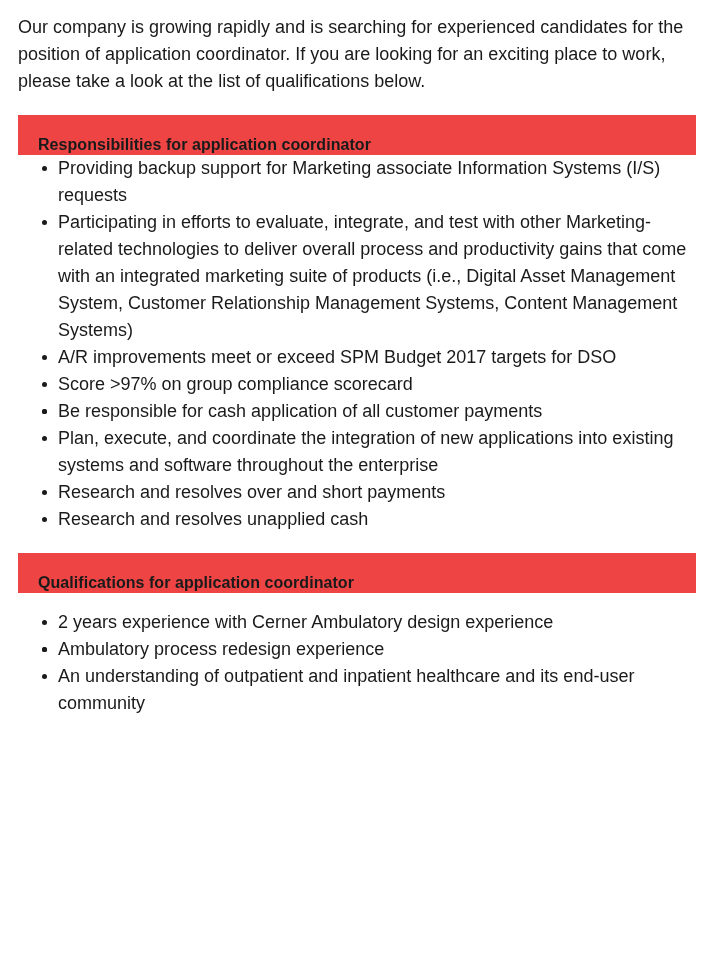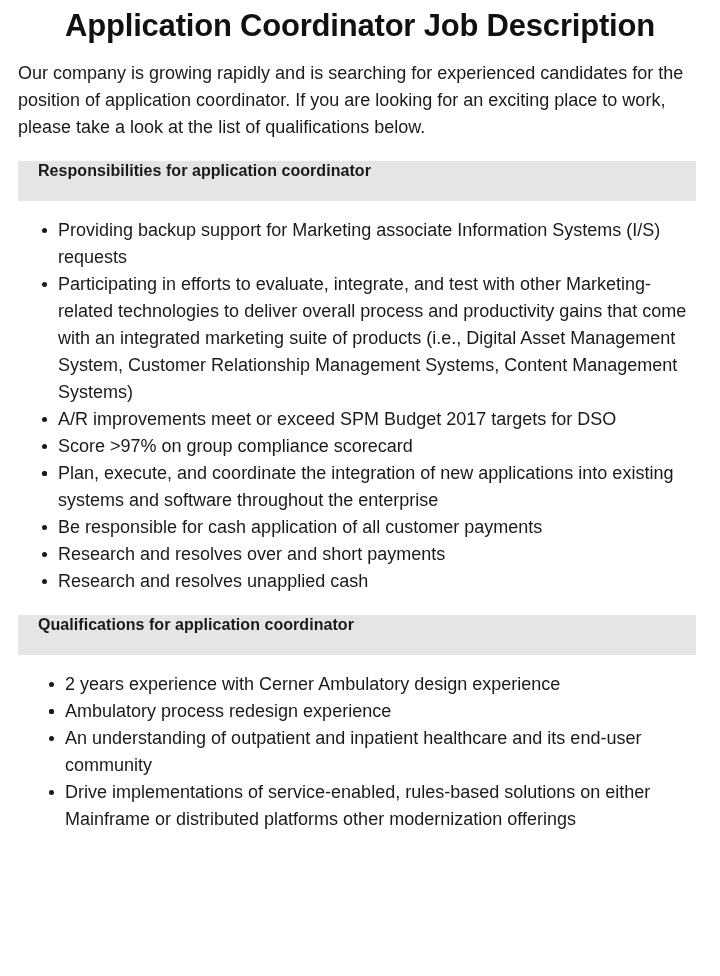--- a/index.html
+++ b/index.html
@@ -45,37 +45,37 @@
   }
 
   .section {
     margin-top: 20px;
   }
 
   .section-header {
     margin: 0 24px 0 18px;
     height: 40px;
     display: flex;
-    align-items: flex-start;
-    background: #e5e5e5;
+    align-items: flex-end;
+    background: #ef4444;
     padding: 0 0 0 20px;
     box-sizing: border-box;
   }
 
   .section-header-text {
     font-size: 16px;
     line-height: 20px;
     font-weight: bold;
     color: #1a1a1a;
     letter-spacing: 0.05px;
   }
 
   .bullet-list {
     list-style: none;
-    margin: 16px 0 0 0;
+    margin: 0 0 0 0;
     padding: 0 22px 0 0;
   }
 
   .bullet-list li {
     position: relative;
     margin: 0;
     padding: 0 0 0 58px;
     font-size: 18px;
     line-height: 27px;
     color: #1a1a1a;
@@ -86,29 +86,27 @@
     left: 42px;
     top: 11px;
     width: 5px;
     height: 5px;
     border-radius: 50%;
     background: #1a1a1a;
   }
 
   .qual-list {
     margin-top: 16px;
-    padding-left: 7px;
   }
 </style>
 </head>
 <body>
 
 <div class="page">
 
-  <h1 class="doc-title">Application Coordinator Job Description</h1>
 
   <p class="intro">Our company is growing rapidly and is searching for experienced candidates for the position of application coordinator. If you are looking for an exciting place to work, please take a look at the list of qualifications below.</p>
 
   <div class="section">
     <div class="section-header">
       <span class="section-header-text">Responsibilities for application coordinator</span>
     </div>
     <ul class="bullet-list">
       <li>
         <span class="dot"></span>
@@ -124,25 +122,25 @@
       </li>
       <li>
         <span class="dot"></span>
         <span>Score &gt;97% on group compliance scorecard</span>
       </li>
       <li>
         <span class="dot"></span>
       </li>
       <li>
         <span class="dot"></span>
-        <span>Plan, execute, and coordinate the integration of new applications into existing systems and software throughout the enterprise</span>
+        <span>Be responsible for cash application of all customer payments</span>
       </li>
       <li>
         <span class="dot"></span>
-        <span>Be responsible for cash application of all customer payments</span>
+        <span>Plan, execute, and coordinate the integration of new applications into existing systems and software throughout the enterprise</span>
       </li>
       <li>
         <span class="dot"></span>
         <span>Research and resolves over and short payments</span>
       </li>
       <li>
         <span class="dot"></span>
         <span>Research and resolves unapplied cash</span>
       </li>
     </ul>
@@ -161,20 +159,16 @@
         <span class="dot"></span>
       </li>
       <li>
         <span class="dot"></span>
         <span>Ambulatory process redesign experience</span>
       </li>
       <li>
         <span class="dot"></span>
         <span>An understanding of outpatient and inpatient healthcare and its end-user community</span>
       </li>
-      <li>
-        <span class="dot"></span>
-        <span>Drive implementations of service-enabled, rules-based solutions on either Mainframe or distributed platforms other modernization offerings</span>
-      </li>
     </ul>
   </div>
 
 </div>
 
 </body></html>

